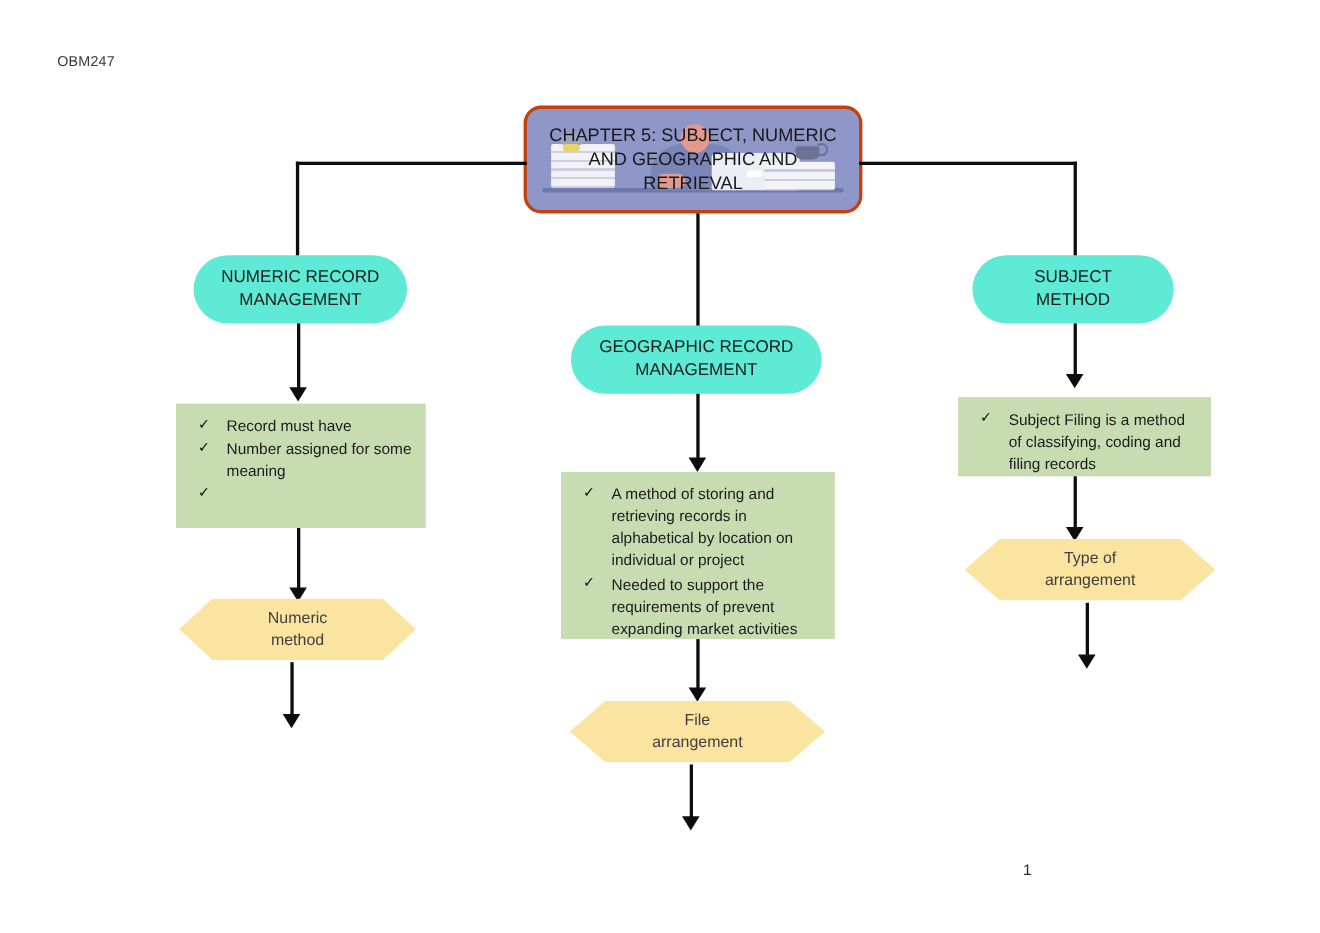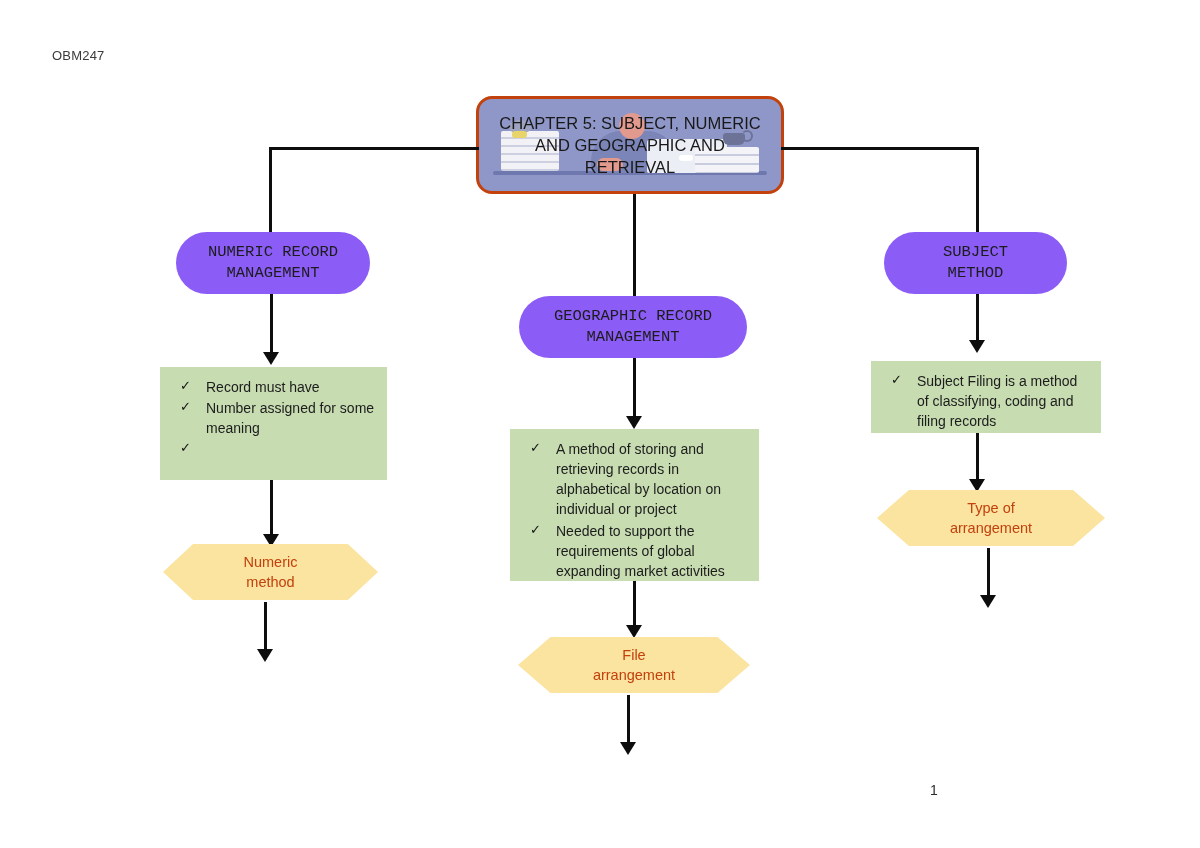--- a/index.html
+++ b/index.html
@@ -191,33 +191,32 @@
     text-align: center;
     font-size: 16.5px;
     line-height: 1.33;
     color: #181818;
     white-space: pre-line;
   }
 
   
   .stadium {
     position: absolute;
-    background: #8b5cf6;
+    background: #5eead4;
     border-radius: 999px;
     display: flex;
     align-items: center;
     justify-content: center;
     text-align: center;
     font-size: 15.5px;
     line-height: 1.34;
     color: #1c1c1c;
     white-space: pre-line;
     box-sizing: border-box;
     padding: 4px 12px;
-    font-family: Liberation Mono, monospace;
   }
 
   
   .greenbox {
     position: absolute;
     background: #c7dcb1;
     box-sizing: border-box;
     padding: 10px 12px 8px 10px;
     overflow: hidden;
   }
@@ -250,21 +249,21 @@
     position: absolute;
     background: #fbe3a0;
     -webkit-clip-path: polygon(14% 0%, 86% 0%, 100% 50%, 86% 100%, 14% 100%, 0% 50%);
     clip-path: polygon(14% 0%, 86% 0%, 100% 50%, 86% 100%, 14% 100%, 0% 50%);
     display: flex;
     align-items: center;
     justify-content: center;
     text-align: center;
     font-size: 14.5px;
     line-height: 1.4;
-    color: #c2410c;
+    color: #404040;
     white-space: pre-line;
     box-sizing: border-box;
   }
 </style>
 </head>
 <body>
 
 <div id="page">
 
   <div class="doc-code">OBM247</div>
@@ -340,21 +339,21 @@
   <div class="arrow-head" style="left:626px; top:416px;"></div>
 
   <div class="greenbox" style="left:510px; top:429px; width:249px; height:152px;">
     <ul>
       <li>
         <span class="tick">✓</span>
         <span>A method of storing and retrieving records in alphabetical by location on individual or project</span>
       </li>
       <li>
         <span class="tick">✓</span>
-        <span>Needed to support the requirements of global expanding market activities</span>
+        <span>Needed to support the requirements of prevent expanding market activities</span>
       </li>
     </ul>
   </div>
 
   <div class="conn vline" style="left:633px; top:581px; height:50px;"></div>
   <div class="arrow-head" style="left:626px; top:625px;"></div>
 
   <div class="hexagon" style="left:518px; top:637px; width:232px; height:56px;">
     <span>File
 arrangement</span>

